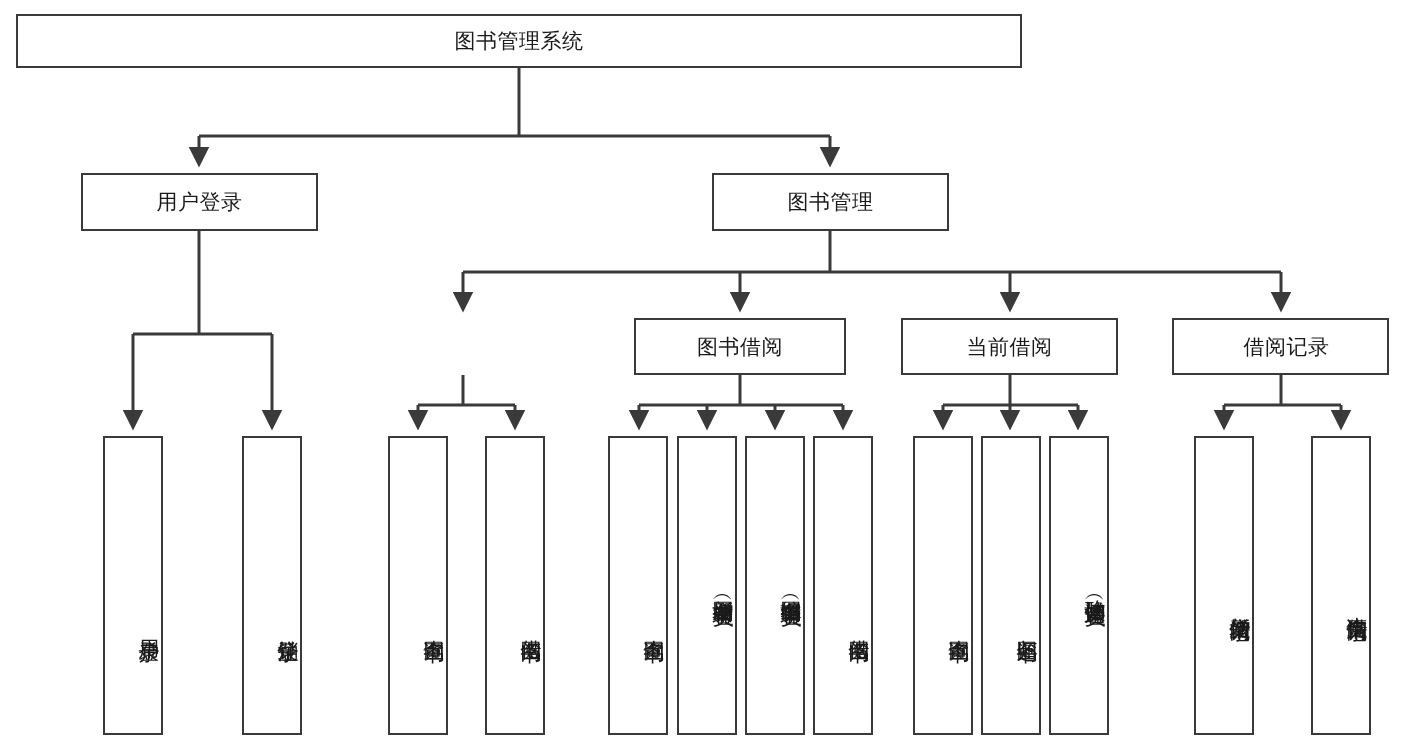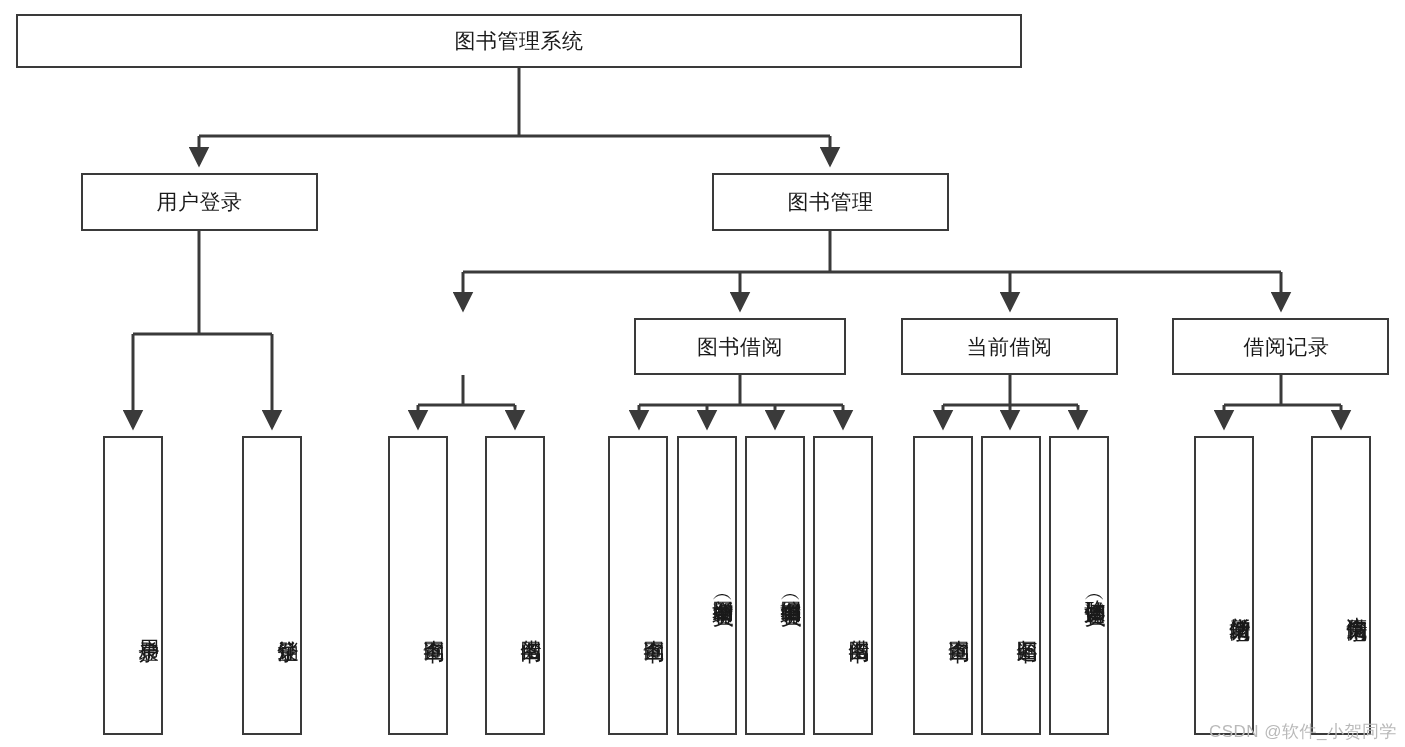--- a/index.html
+++ b/index.html
@@ -181,15 +181,14 @@
     <span>确认归还（管理员）</span>
   </div>
 
   <div class="node vert" style="left:1194px; top:436px; width:60px; height:299px; padding-top:34px;">
     <span>新增借阅记录</span>
   </div>
   <div class="node vert" style="left:1311px; top:436px; width:60px; height:299px; padding-top:34px;">
     <span>查询借阅记录</span>
   </div>
 
-  <div class="watermark">CSDN @软件_小贺同学</div>
 
 </div>
 
 </body></html>

